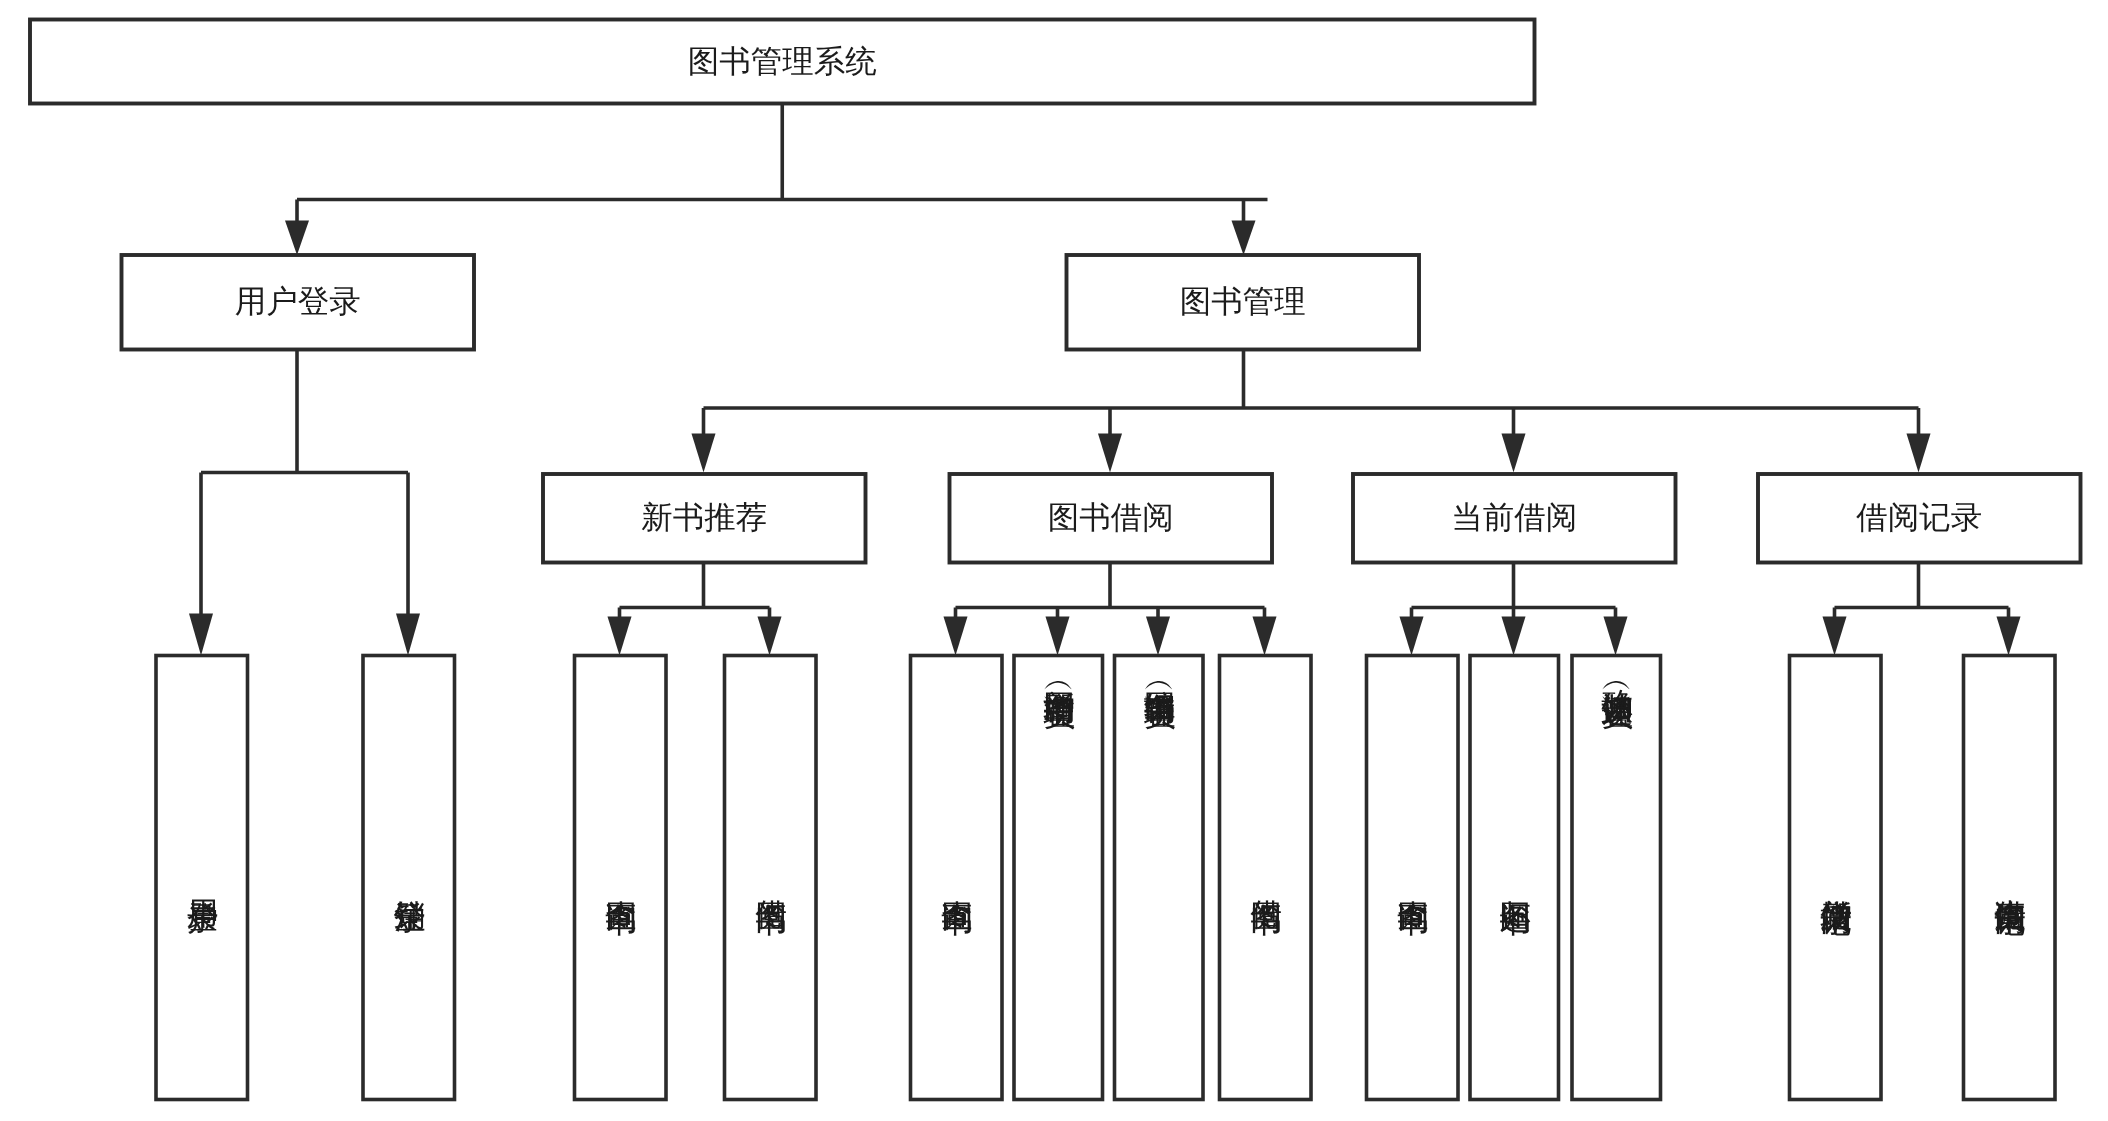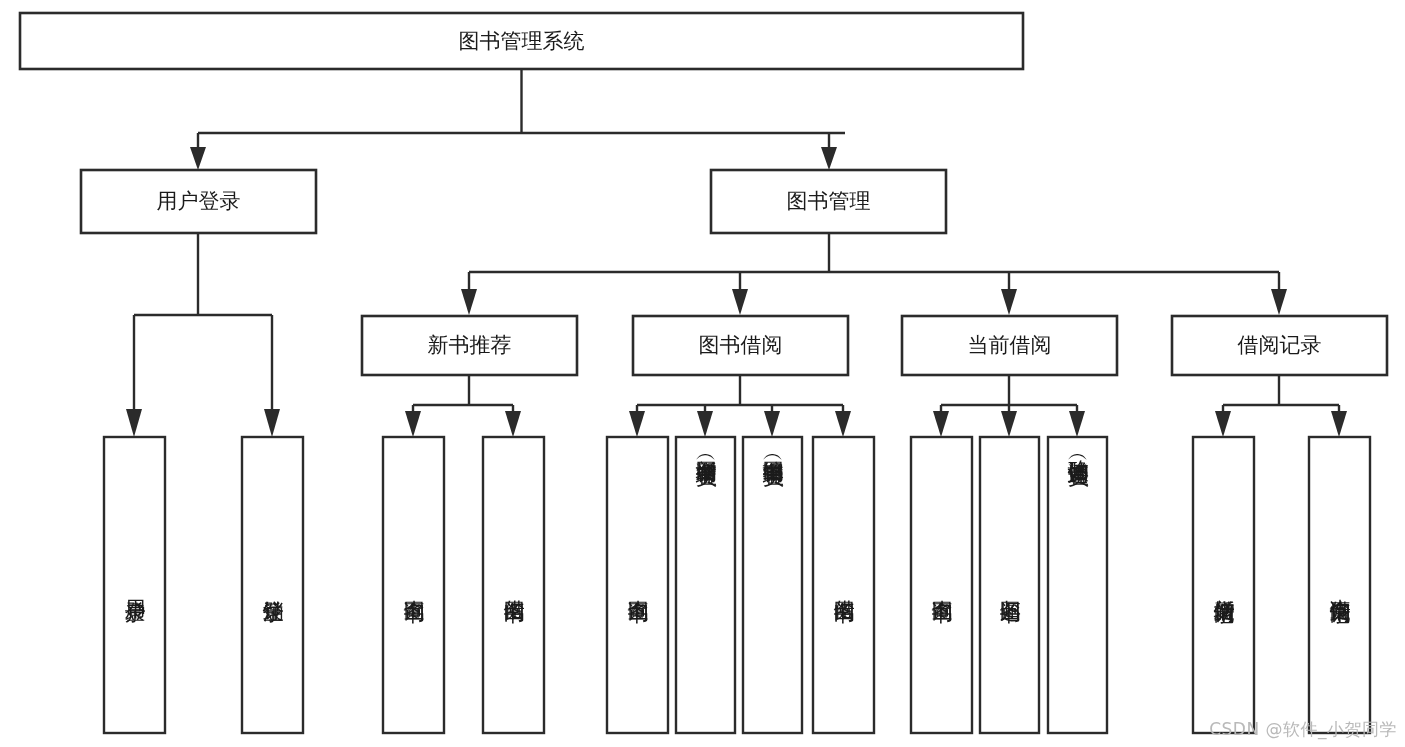--- a/index.html
+++ b/index.html
@@ -291,15 +291,14 @@
   </div>
 
   <div class="leaf-label-box" style="left:1193px; top:437px; width:61px; height:296px;">
     <span class="leaf-label-text">新增借阅记录</span>
   </div>
 
   <div class="leaf-label-box" style="left:1309px; top:437px; width:61px; height:296px;">
     <span class="leaf-label-text">查询借阅记录</span>
   </div>
 
-  <div class="watermark">CSDN @软件_小贺同学</div>
 
 </div>
 
 </body></html>

